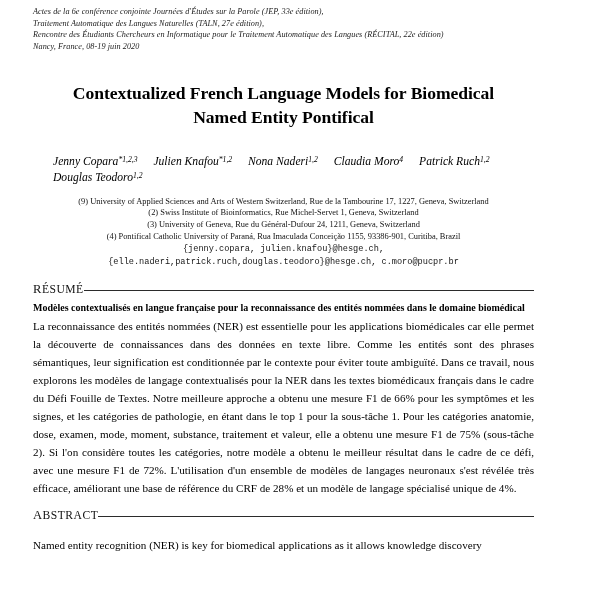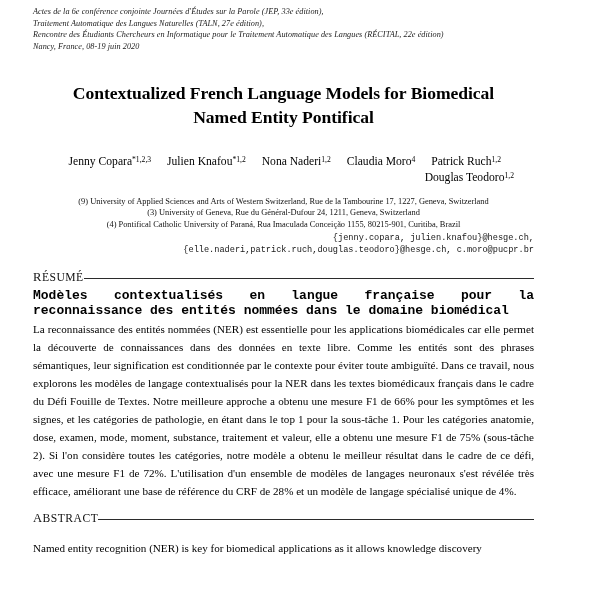--- a/index.html
+++ b/index.html
@@ -41,24 +41,25 @@
     font-weight: bold;
     font-size: 17.6px;
     line-height: 24px;
     letter-spacing: -0.05px;
     padding: 0 14px;
   }
 
   
   .authors {
     margin-top: 25px;
-    text-align: right;
+    text-align: left;
     font-size: 11.6px;
     line-height: 16.5px;
     padding: 0 20px;
+    font-style: italic;
   }
   .authors .au { white-space: nowrap; }
   .authors .gap { display: inline-block; width: 13px; }
   sup {
     font-size: 0.66em;
     vertical-align: 0.42em;
     line-height: 0;
   }
 
   
@@ -67,21 +68,21 @@
     text-align: center;
     font-size: 8.4px;
     line-height: 11.6px;
     color: #111;
   }
   .affils div { padding: 0 6px; }
 
   
   .emails {
     margin-top: 1px;
-    text-align: right;
+    text-align: center;
     font-family: "Liberation Mono", "DejaVu Sans Mono", monospace;
     font-size: 8.6px;
     line-height: 12.4px;
     color: #161616;
   }
 
   
   .sec-head {
     display: flex;
     align-items: center;
@@ -98,24 +99,23 @@
   .sec-head .rule {
     flex: 1 1 auto;
     height: 1px;
     background: #2b2b2b;
     margin-top: 2px;
   }
 
   .abs-sub {
     margin-top: 4px;
     font-weight: bold;
-    font-size: 13px;
+    font-size: 10px;
     line-height: 14.6px;
     text-align: justify;
-    font-family: Liberation Mono, monospace;
   }
 
   .abs-body {
     margin-top: 1px;
     font-size: 11.1px;
     line-height: 18px;
     text-align: justify;
     text-justify: inter-word;
     hyphens: none;
   }
@@ -142,22 +142,23 @@
       <span>Jenny Copara</span><sup>*1,2,3</sup></span><span class="gap"></span><span class="au">
       <span>Julien Knafou</span><sup>*1,2</sup></span><span class="gap"></span><span class="au">
       <span>Nona Naderi</span><sup>1,2</sup></span><span class="gap"></span><span class="au">
       <span>Claudia Moro</span><sup>4</sup></span><span class="gap"></span><span class="au">
       <span>Patrick Ruch</span><sup>1,2</sup></span><span class="gap"></span><span class="au">
       <span>Douglas Teodoro</span><sup>1,2</sup></span>
   </div>
 
   <div class="affils">
     <div>(9) University of Applied Sciences and Arts of Western Switzerland, Rue de la Tambourine 17, 1227, Geneva, Switzerland</div>
+    <div>(2) Swiss Institute of Bioinformatics, Rue Michel-Servet 1, Geneva, Switzerland</div>
     <div>(3) University of Geneva, Rue du Général-Dufour 24, 1211, Geneva, Switzerland</div>
-    <div>(4) Pontifical Catholic University of Paraná, Rua Imaculada Conceição 1155, 80215-901, Curitiba, Brazil</div>
+    <div>(4) Pontifical Catholic University of Paraná, Rua Imaculada Conceição 1155, 93386-901, Curitiba, Brazil</div>
   </div>
 
   <div class="emails">
     <div>{jenny.copara, julien.knafou}@hesge.ch,</div>
     <div>{elle.naderi,patrick.ruch,douglas.teodoro}@hesge.ch, c.moro@pucpr.br</div>
   </div>
 
   <div class="sec-head">
     <span class="lbl"><span class="c0">R</span>ÉSUMÉ</span>
     <span class="rule"></span>

